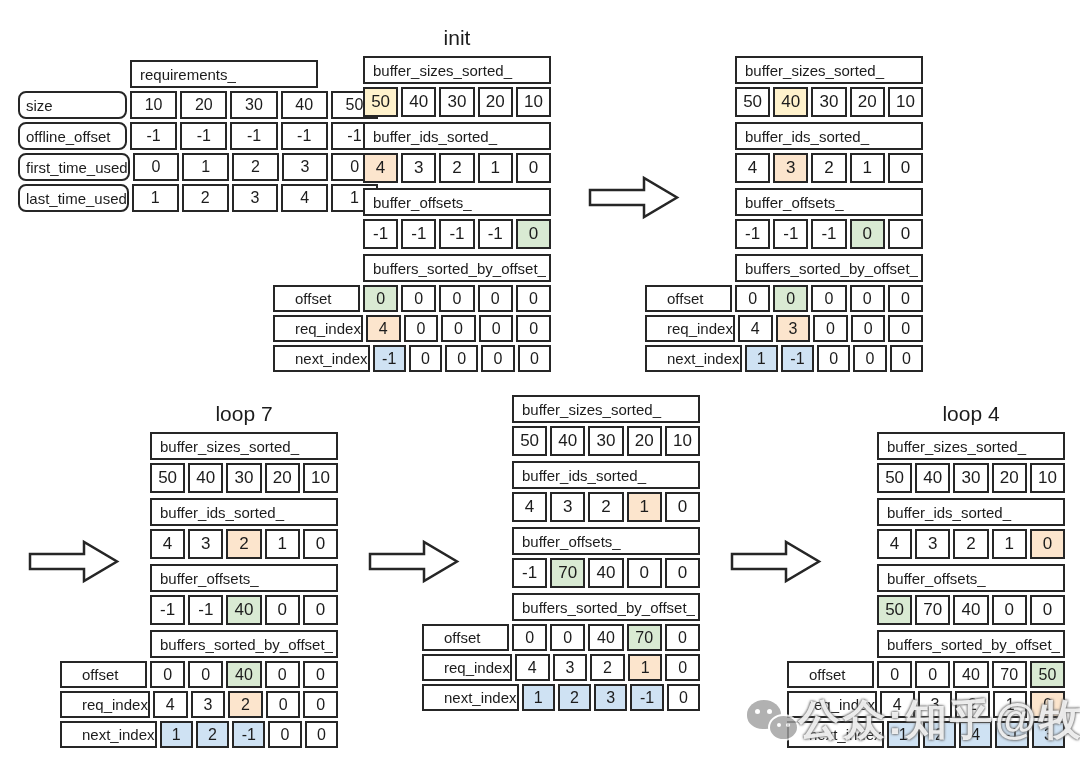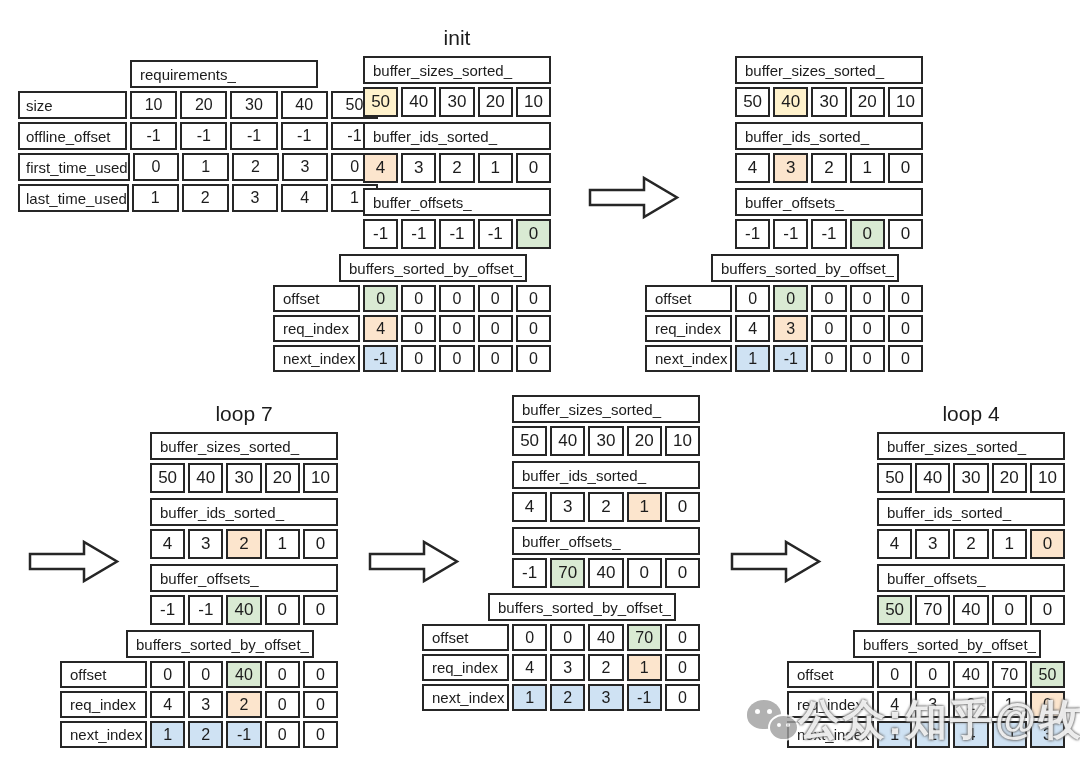--- a/index.html
+++ b/index.html
@@ -19,31 +19,31 @@
 
   
   .strip{margin-left:90px;width:188px;margin-bottom:5px;}
   .strip-title,.matrix-title{height:28px;display:flex;align-items:center;padding-left:8px;
                font-size:15px;margin-bottom:3px;overflow:hidden;white-space:nowrap;}
   .vrow{display:flex;gap:3px;}
   .cell{flex:1;height:30px;display:flex;align-items:center;justify-content:center;font-size:17px;}
 
   
   .matrix{width:278px;}
-  .matrix-title{margin-left:66px;width:188px;box-sizing:border-box;}
+  .matrix-title{margin-left:90px;width:188px;box-sizing:border-box;}
   .mrow{display:flex;gap:3px;margin-bottom:3px;}
-  .rlabel{flex:0 0 87px;height:27px;display:flex;align-items:center;padding-left:8px;font-size:15px;}
+  .rlabel{flex:0 0 87px;height:27px;display:flex;align-items:center;padding-left:20px;font-size:15px;}
   .mcell{flex:1;height:27px;display:flex;align-items:center;justify-content:center;font-size:16px;}
 
   
   .req{position:absolute;left:18px;top:60px;width:360px;}
   .req-title{margin-left:112px;width:188px;height:28px;display:flex;align-items:center;
              padding-left:8px;font-size:15px;box-sizing:border-box;}
   .qrow{display:flex;gap:3px;margin-top:3px;}
-  .qlabel{flex:0 0 109px;height:28px;display:flex;align-items:center;padding-left:6px;font-size:15px;}
+  .qlabel{flex:0 0 109px;height:28px;display:flex;align-items:center;padding-left:6px;font-size:15px;border-radius:8px;}
   .qcell{flex:1;height:28px;display:flex;align-items:center;justify-content:center;font-size:16px;}
 
   
   .arrow{position:absolute;}
 
   
   .watermark{position:absolute;left:742px;top:692px;display:flex;align-items:center;z-index:5;}
   .wm-icon{position:relative;width:56px;height:56px;opacity:.8;flex:0 0 56px;}
   .wm-b1{position:absolute;left:5px;top:8px;width:34px;height:29px;background:#9e9e9e;
          border-radius:50% 50% 46% 46%;}

